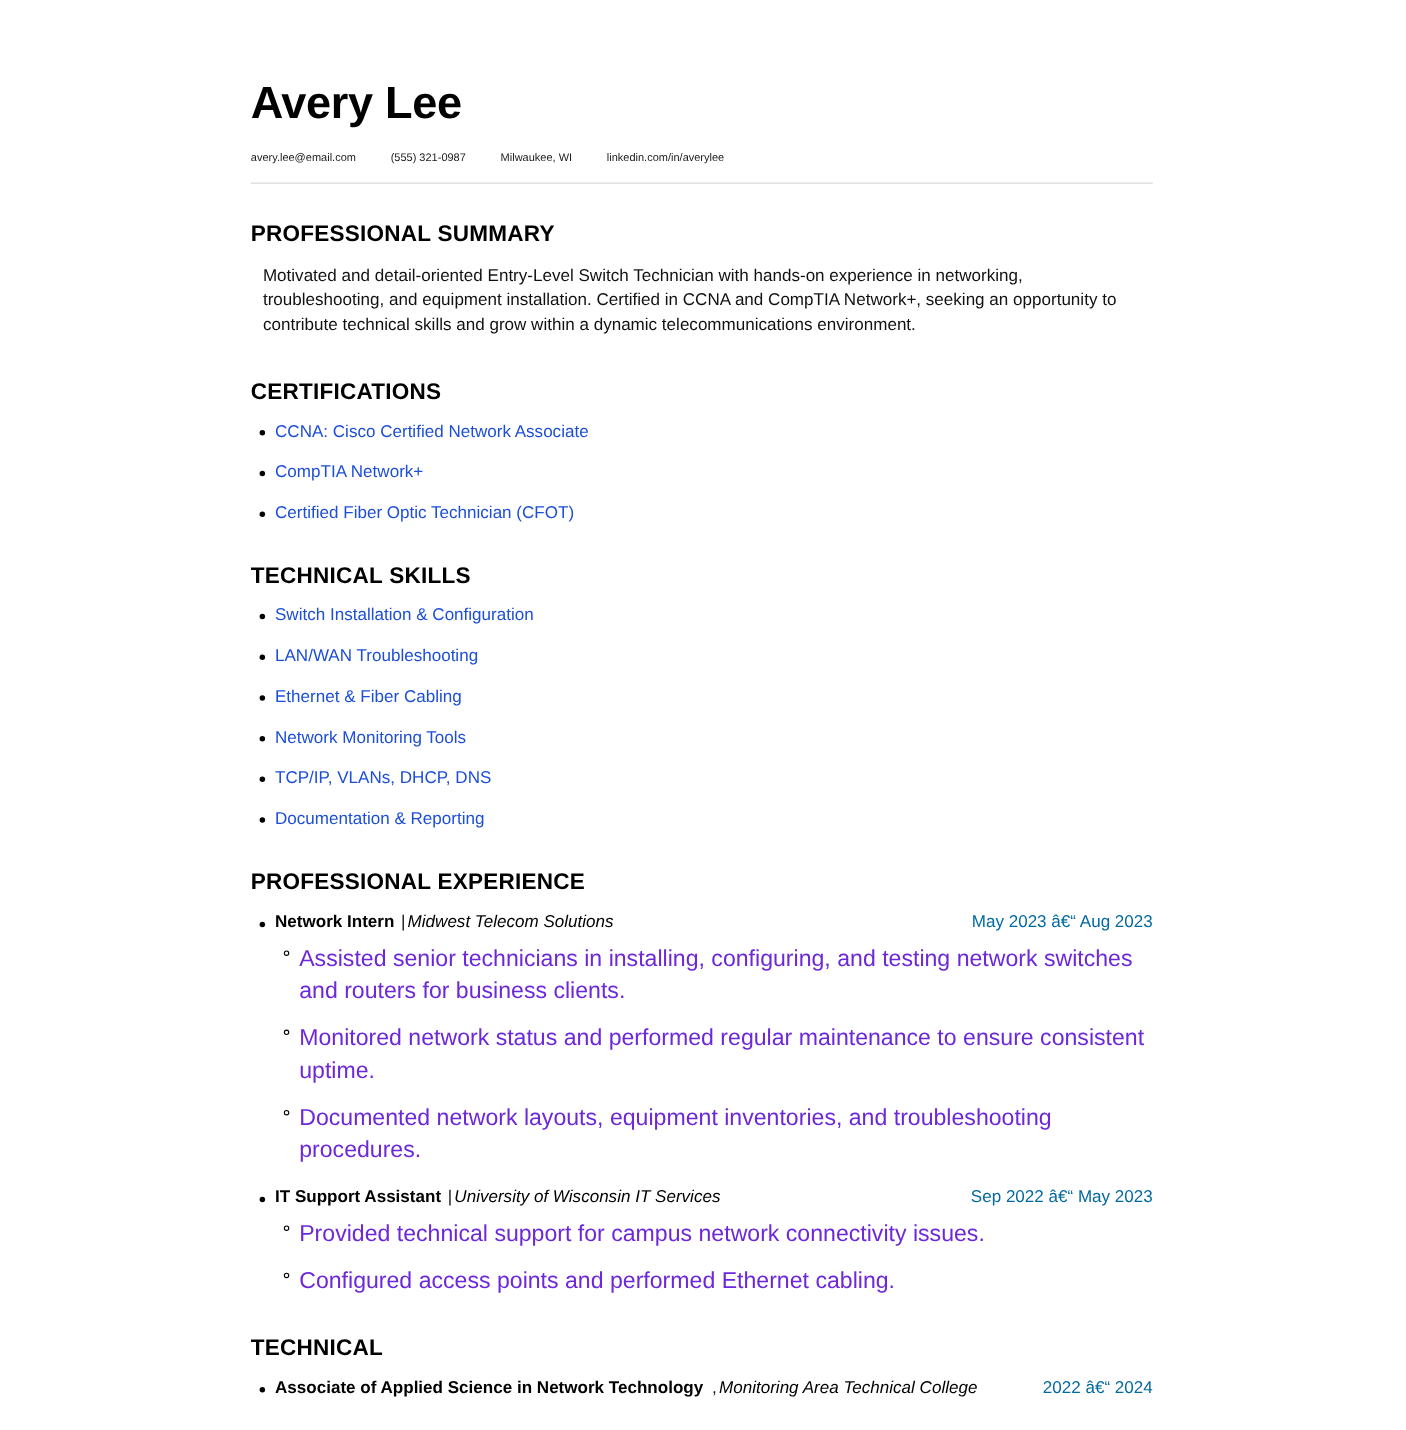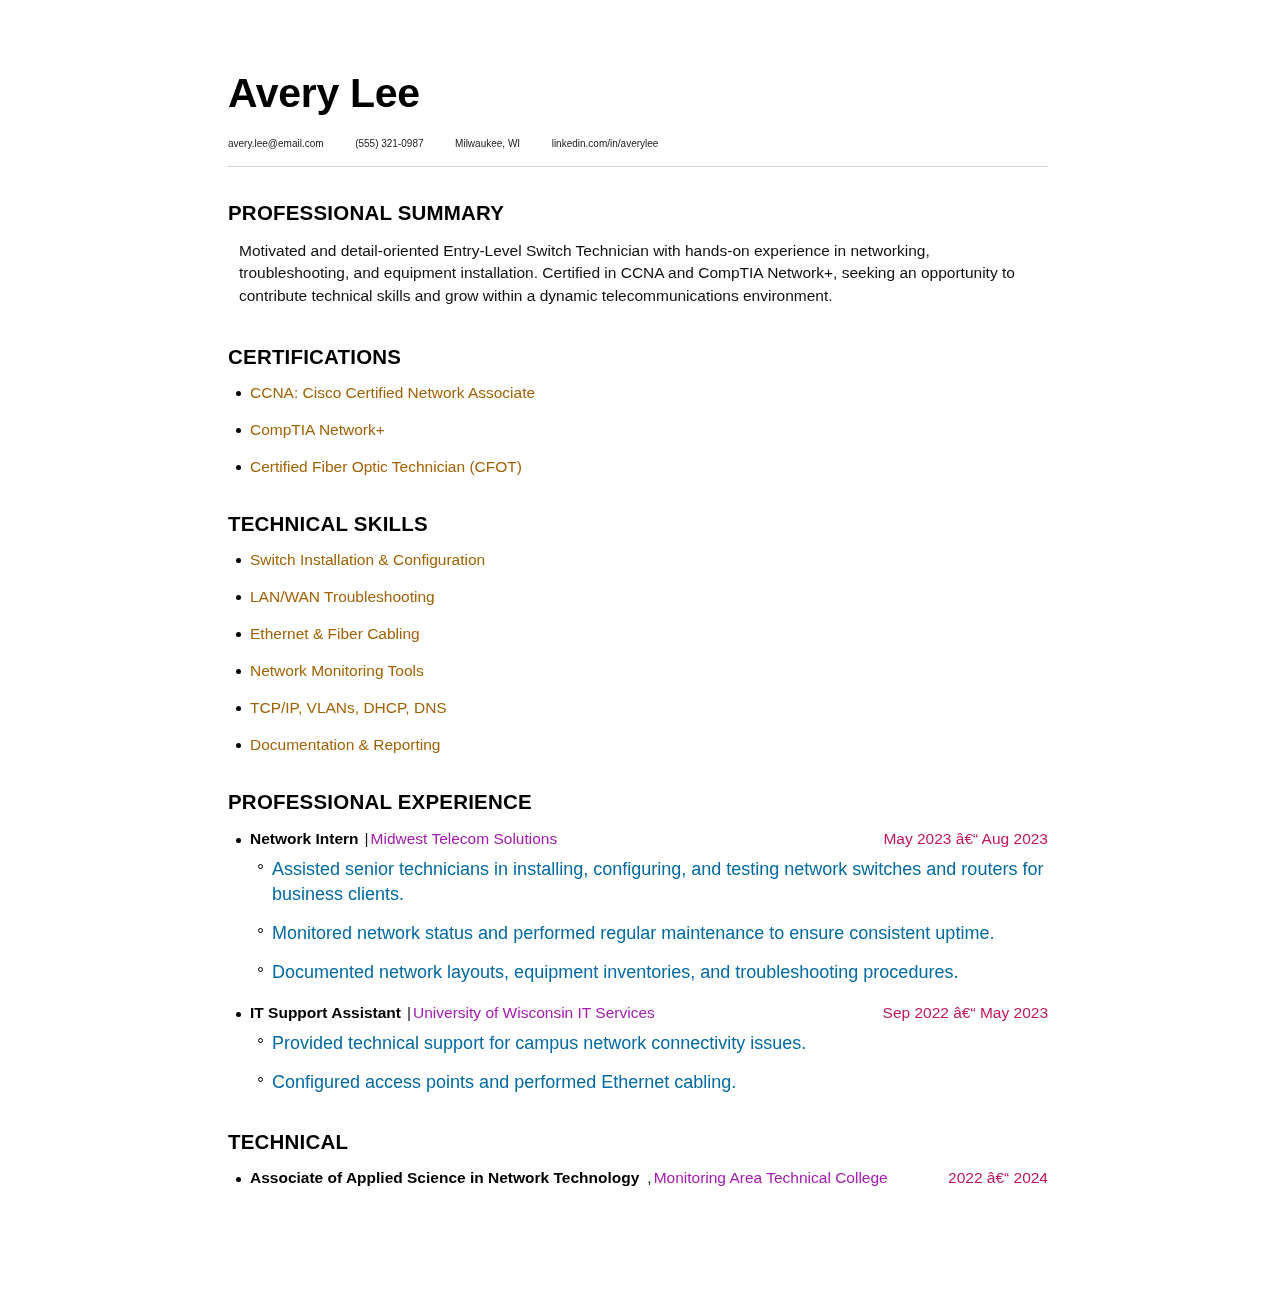--- a/index.html
+++ b/index.html
@@ -81,21 +81,21 @@
     list-style: none;
     margin: 0;
     padding: 0;
   }
   ul.bullets > li {
     position: relative;
     padding-left: 22px;
     font-size: 15.5px;
     line-height: 1.35;
     margin-bottom: 16px;
-    color: #a16207;
+    color: #1d4ed8;
   }
   ul.bullets > li:last-child { margin-bottom: 0; }
   ul.bullets > li::before {
     content: "";
     position: absolute;
     left: 8px;
     top: 8px;
     width: 5px;
     height: 5px;
     border-radius: 50%;
@@ -131,40 +131,41 @@
   }
   .entry-title {
     font-weight: 700;
     color: #000000;
   }
   .entry-sep {
     color: #111;
     padding: 0 2px 0 6px;
   }
   .entry-org {
-    color: #a21caf;
+    font-style: italic;
+    color: #000000;
   }
   .entry-date {
     white-space: nowrap;
-    color: #be185d;
+    color: #0369a1;
     text-align: right;
   }
 
   ul.subbullets {
     list-style: none;
     margin: 7px 0 0 0;
     padding: 0 0 0 22px;
   }
   ul.subbullets > li {
     position: relative;
     padding-left: 22px;
-    font-size: 18px;
+    font-size: 21px;
     line-height: 1.4;
     margin-bottom: 14px;
-    color: #0369a1;
+    color: #6d28d9;
   }
   ul.subbullets > li:last-child { margin-bottom: 0; }
   ul.subbullets > li::before {
     content: "";
     position: absolute;
     left: 8px;
     top: 7px;
     width: 5px;
     height: 5px;
     border-radius: 50%;

